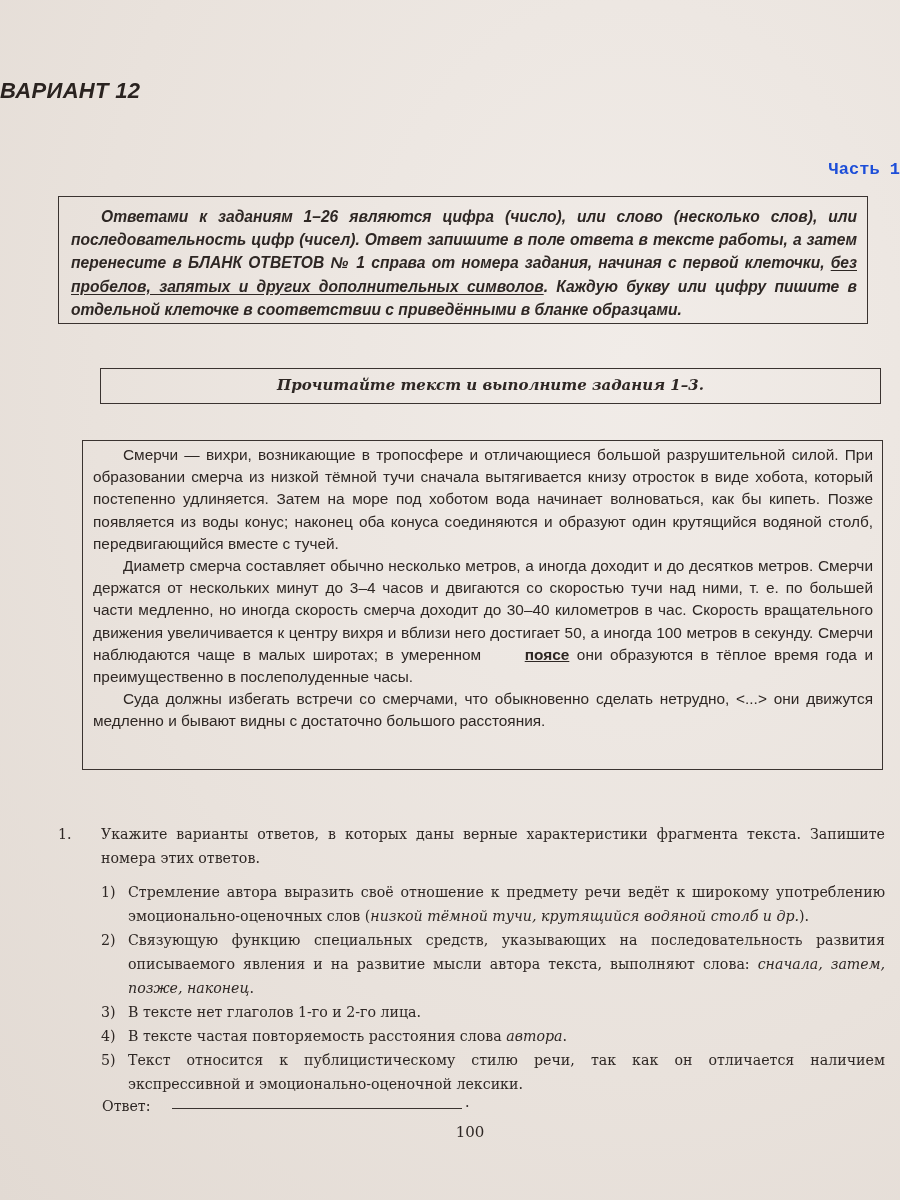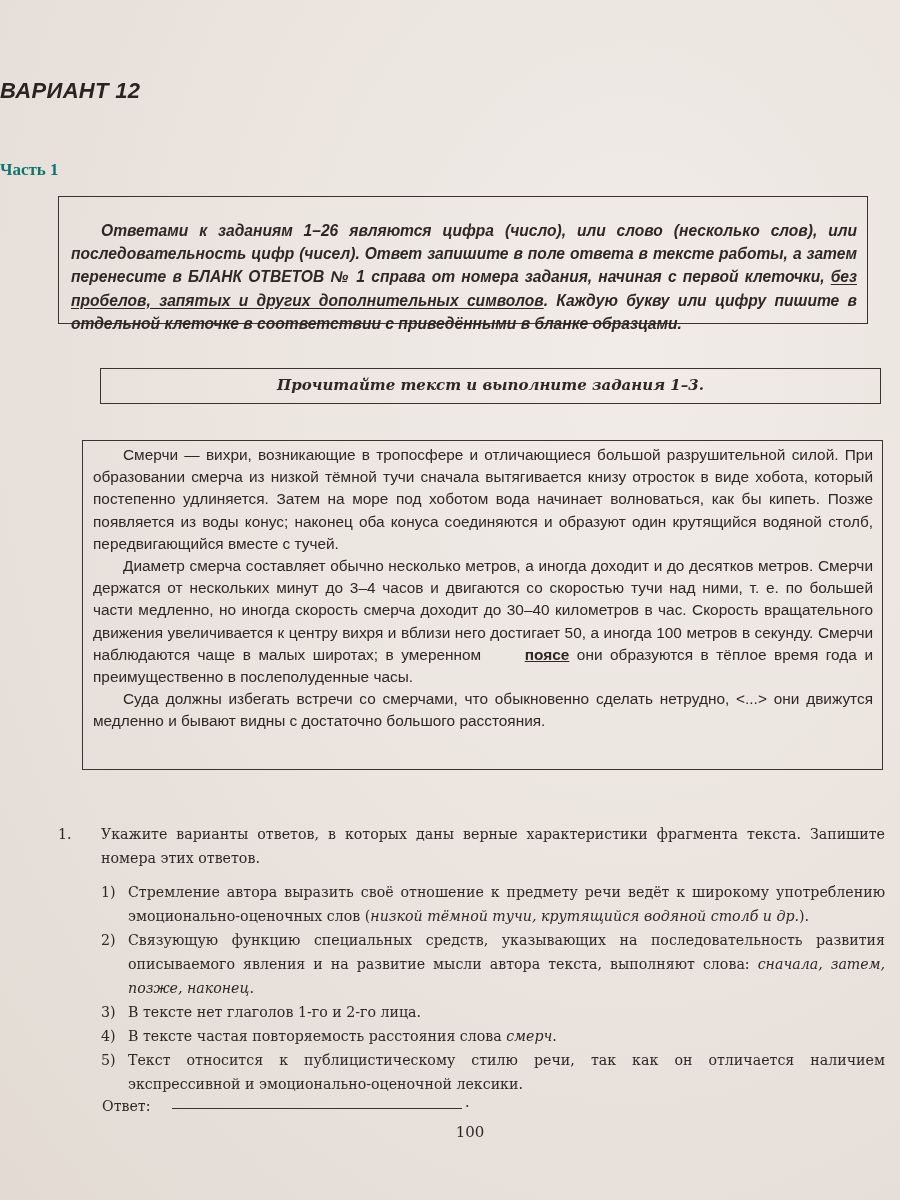--- a/index.html
+++ b/index.html
@@ -11,28 +11,28 @@
     color: #2b2522;
   }
   .page { position: absolute; left: 0; top: 0; width: 900px; height: 1200px; }
 
   .variant-title {
     position: absolute; top: 78px; left: 0; width: 900px; text-align: left;
     font-family: "Liberation Sans", sans-serif; font-weight: bold; font-size: 22px;
     letter-spacing: 0.3px; color: #2a2320; font-style: italic;
   }
   .part-title {
-    position: absolute; top: 160px; left: 0; width: 900px; text-align: left;
-    font-family: Liberation Serif, serif; font-weight: bold; font-size: 17px; color: #0f766e;
+    position: absolute; top: 160px; left: 0; width: 900px; text-align: right;
+    font-family: Liberation Mono, monospace; font-weight: bold; font-size: 17px; color: #1d4ed8;
   }
 
   .instructions-box {
     position: absolute; left: 58px; top: 196px; width: 810px; height: 128px;
     border: 1.6px solid #3a3330; box-sizing: border-box;
-    padding: 22px 10px 0 12px;
+    padding: 8px 10px 0 12px;
     font-family: "Liberation Sans", sans-serif; font-style: italic; font-weight: bold;
     font-size: 15.6px; line-height: 23.2px; text-align: justify; color: #2e2724;
   }
   .instructions-box .indent { display: inline-block; width: 30px; }
   .instructions-box u { text-decoration: underline; text-underline-offset: 2px; }
 
   .read-box {
     position: absolute; left: 100px; top: 368px; width: 781px; height: 36px;
     border: 1.4px solid #3a3330; box-sizing: border-box;
     text-align: center;
@@ -101,21 +101,21 @@
     <p>Суда должны избегать встречи со смерчами, что обыкновенно сделать нетрудно, &lt;...&gt; они движутся медленно и бывают видны с достаточно большого расстояния.</p>
   </div>
 
   <div class="task">
     <span class="task-num">1.</span>
     <div class="task-stem">Укажите варианты ответов, в которых даны верные характеристики фрагмента текста. Запишите номера этих ответов.</div>
     <ul class="options" id="options-list">
         <li><span class="n">1)</span><span>Стремление автора выразить своё отношение к предмету речи ведёт к широкому употреблению эмоционально-оценочных слов (</span><i>низкой тёмной тучи, крутящийся водяной столб и др.</i><span>).</span></li>
         <li><span class="n">2)</span><span>Связующую функцию специальных средств, указывающих на последовательность развития описываемого явления и на развитие мысли автора текста, выполняют слова: </span><i>сначала, затем, позже, наконец</i><span>.</span></li>
         <li><span class="n">3)</span><span>В тексте нет глаголов 1-го и 2-го лица.</span></li>
-        <li><span class="n">4)</span><span>В тексте частая повторяемость расстояния слова </span><i>смерч</i><span>.</span></li>
+        <li><span class="n">4)</span><span>В тексте частая повторяемость расстояния слова </span><i>автора</i><span>.</span></li>
         <li><span class="n">5)</span><span>Текст относится к публицистическому стилю речи, так как он отличается наличием экспрессивной и эмоционально-оценочной лексики.</span></li>
       </ul>
   </div>
 
   <div class="answer">
     <span>Ответ:</span>
     <div class="answer-line"></div>
     <span class="answer-dot">.</span>
   </div>
 

